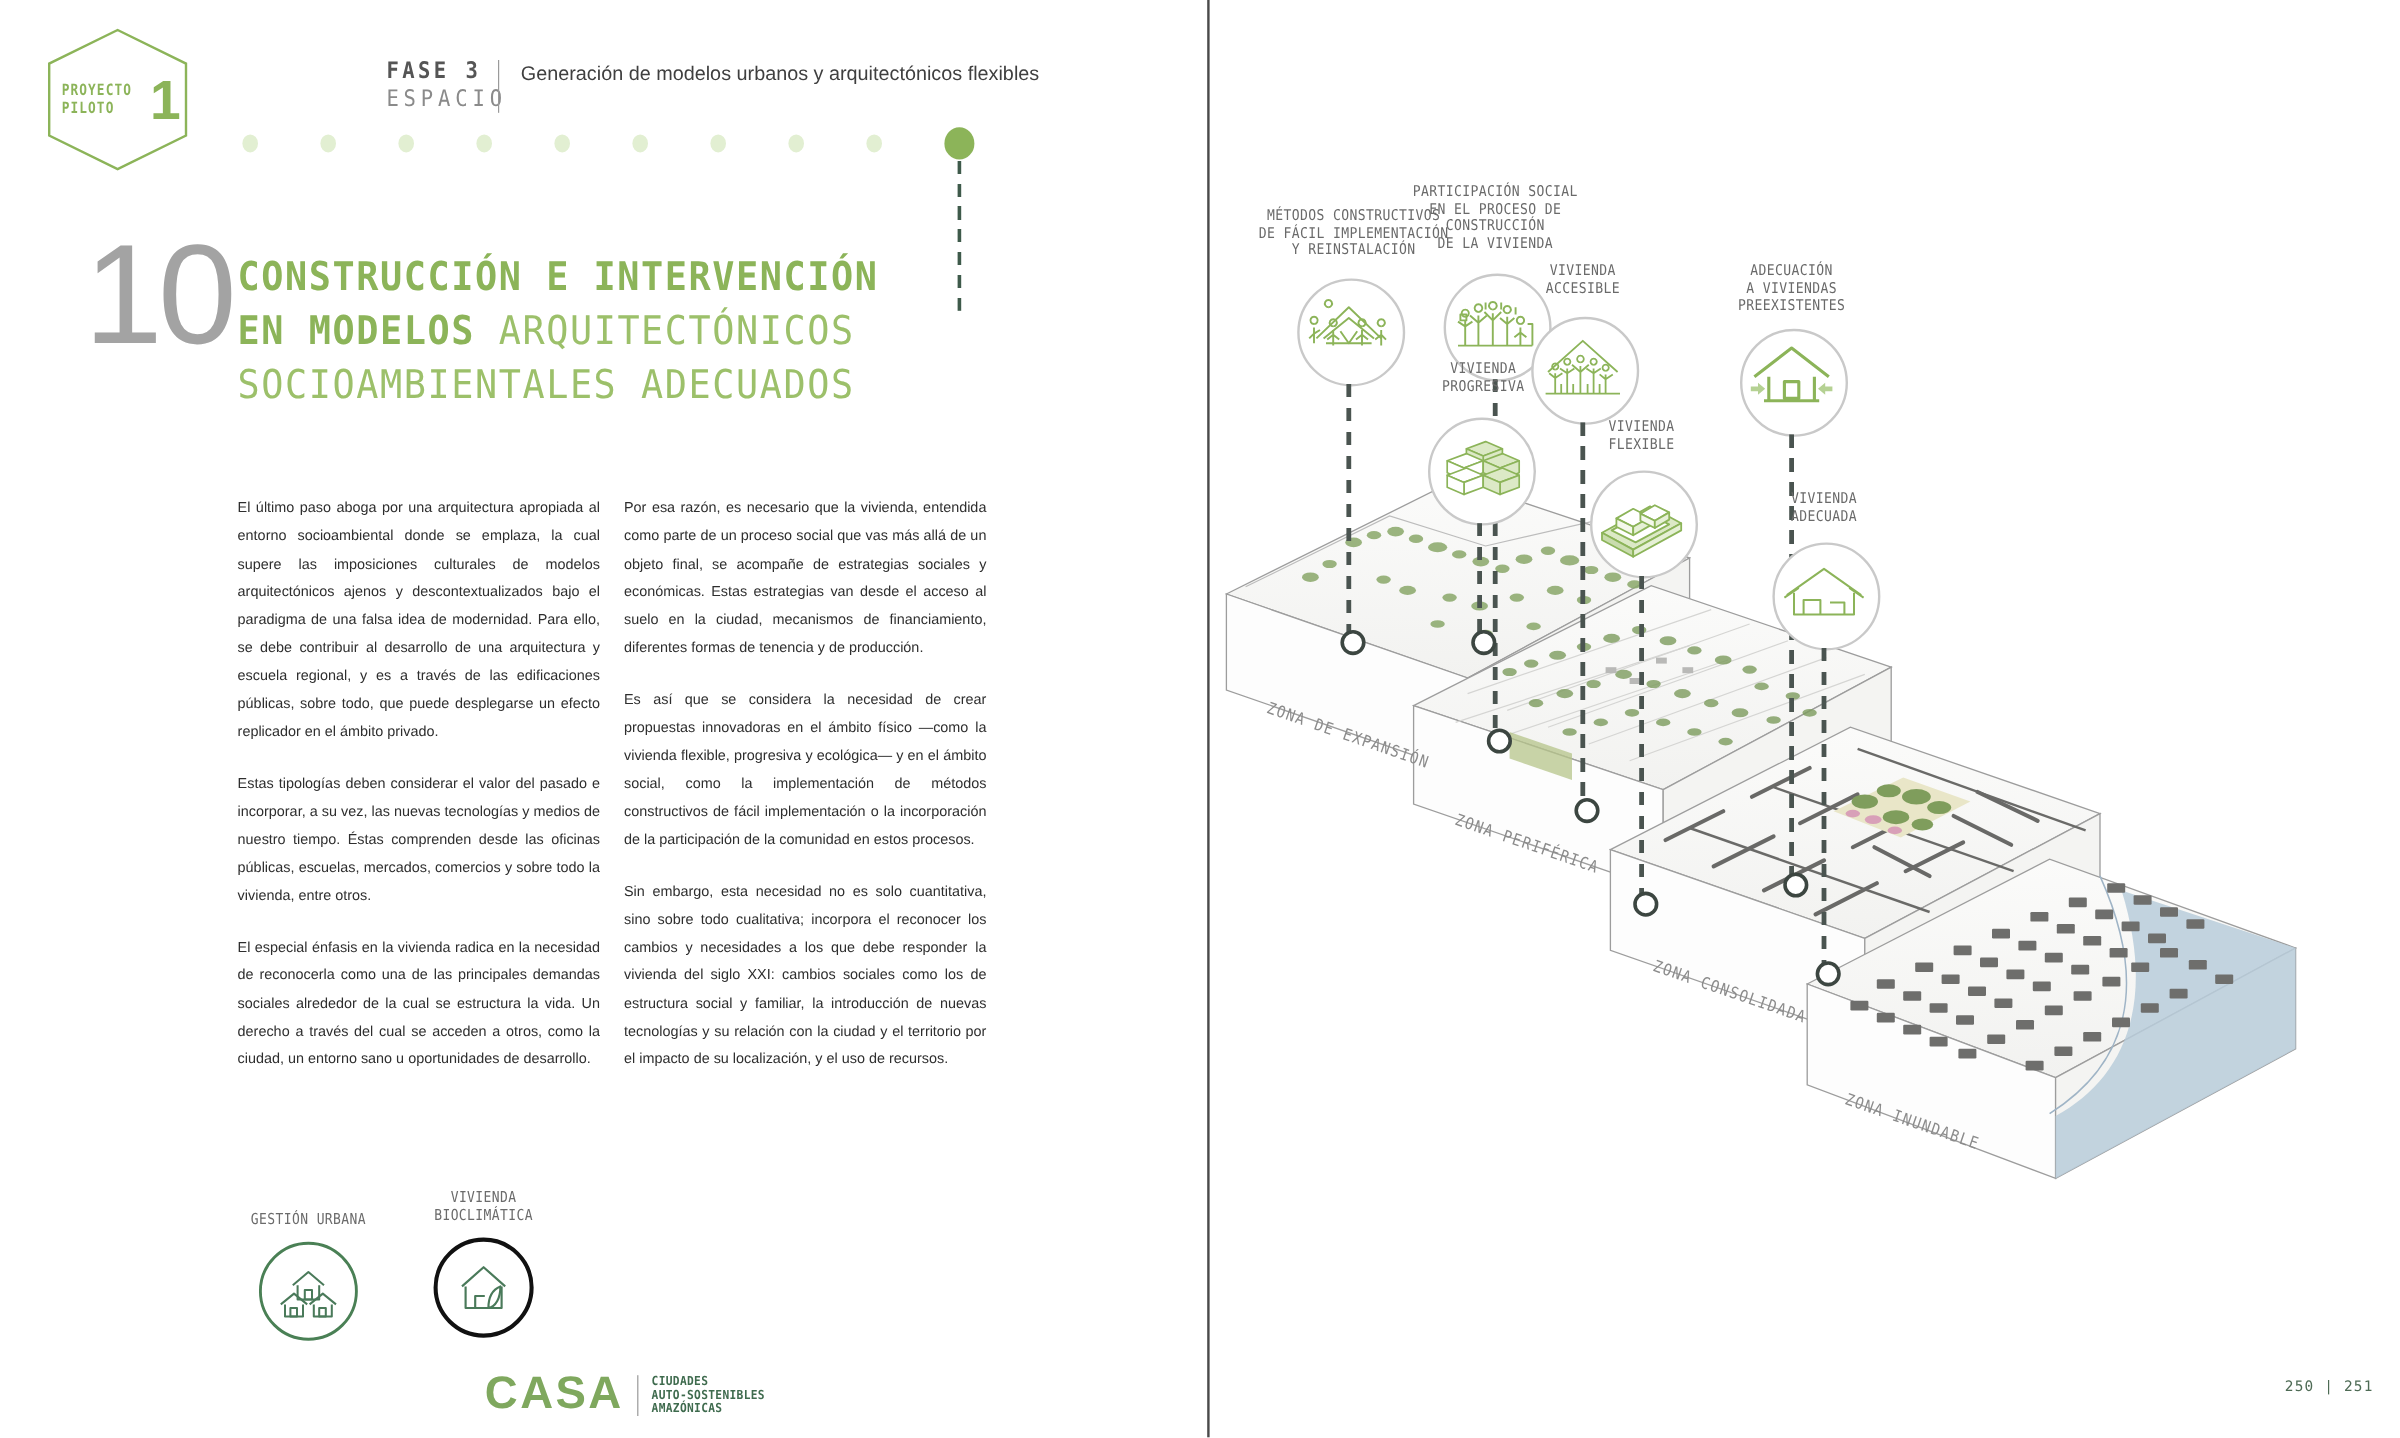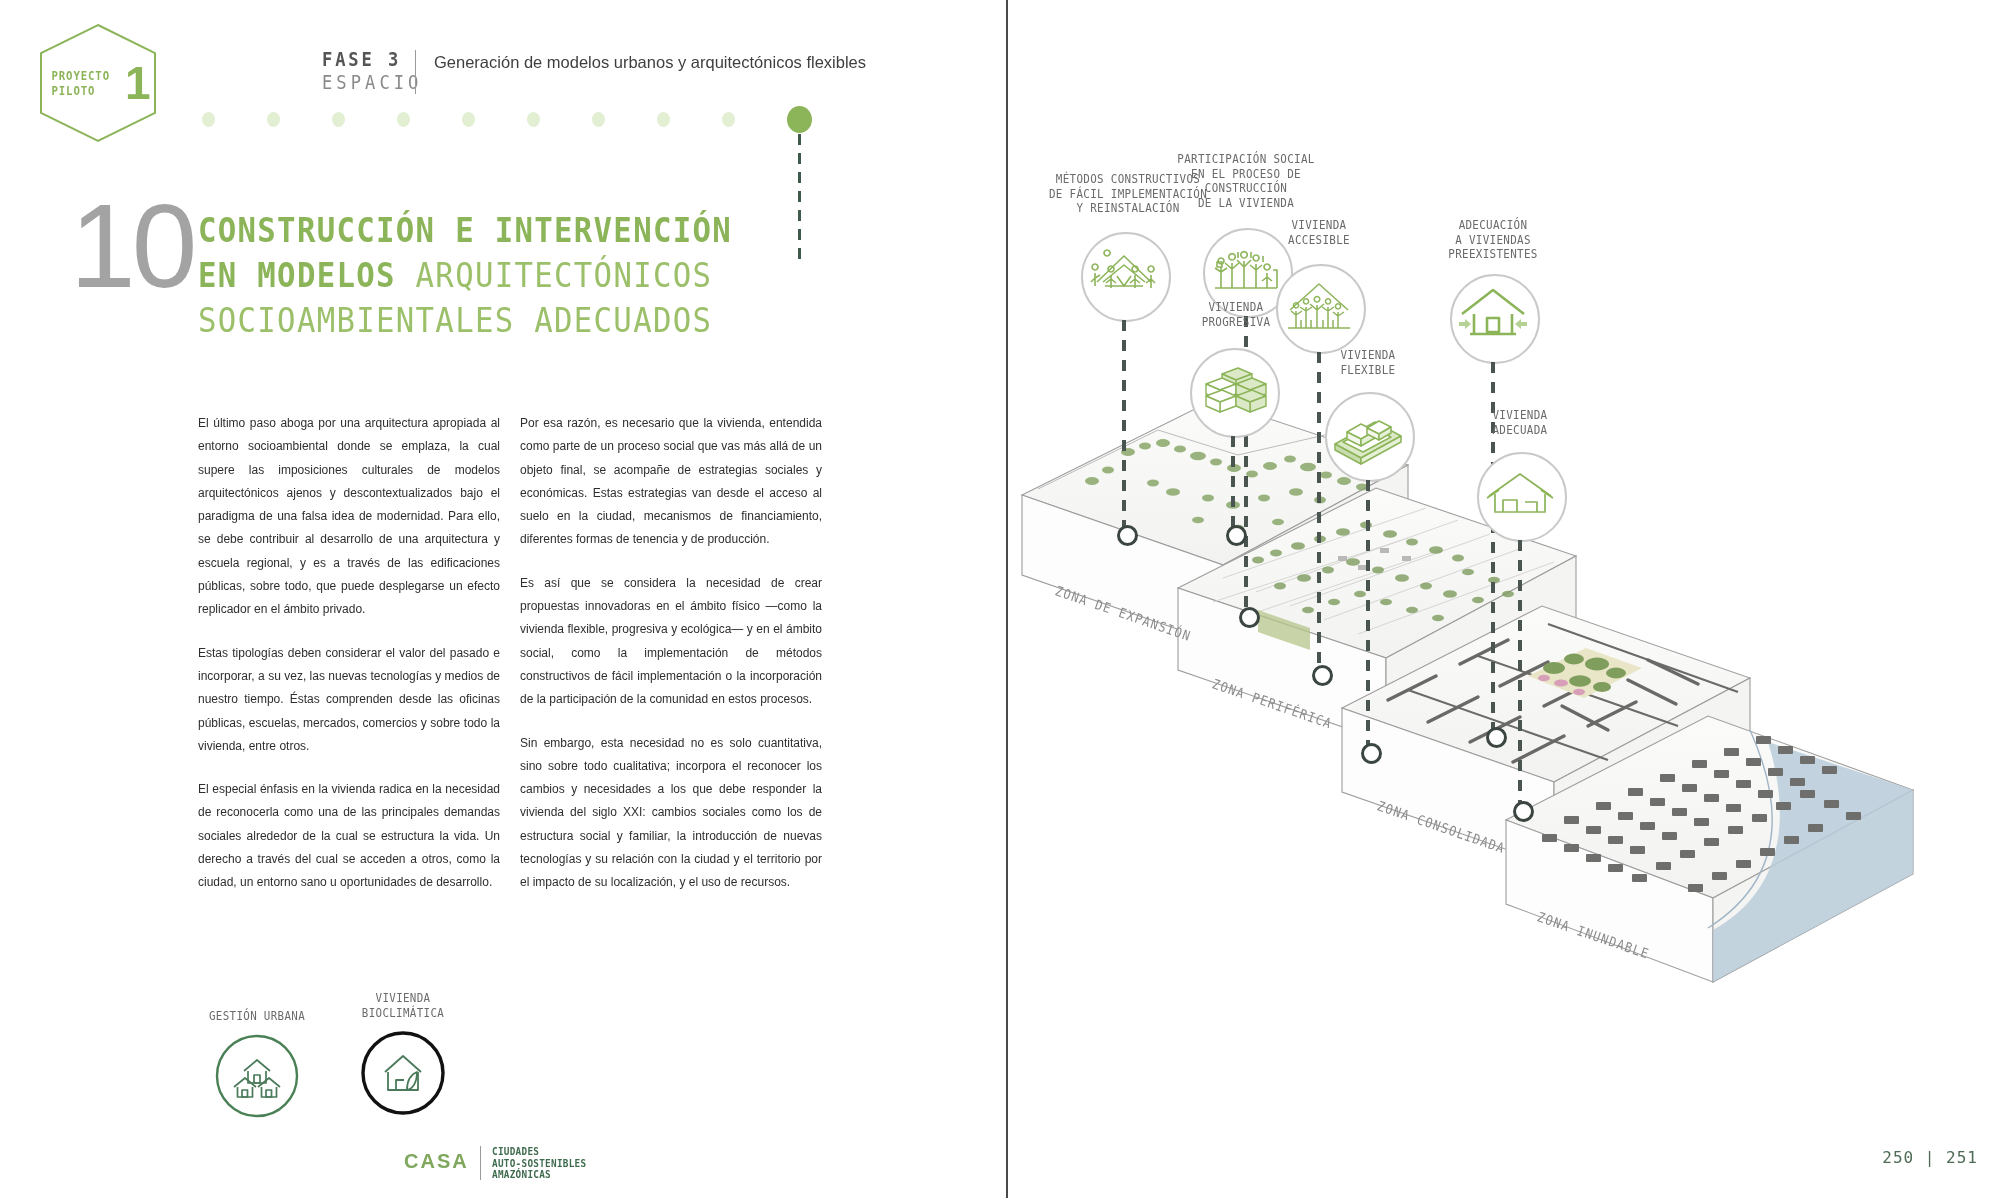--- a/index.html
+++ b/index.html
@@ -106,21 +106,21 @@
   .ic{position:absolute;text-align:center;}
   .ic-label{
     font-family:"DejaVu Sans Mono", monospace;
     font-size:12.6px;line-height:15px;letter-spacing:.4px;color:#6b6b6b;
     transform:scaleX(.86);white-space:nowrap;
   }
   .ic-circ{margin:10px auto 0;}
 
   .casa{position:absolute;left:404px;top:1146px;display:flex;align-items:flex-start;}
   .casa-word{
-    font-size:20px;font-weight:700;letter-spacing:2px;color:#7fa85e;
+    font-size:38px;font-weight:700;letter-spacing:2px;color:#7fa85e;
     line-height:30px;font-family:"Liberation Sans", sans-serif;
   }
   .casa-bar{width:1px;height:34px;background:#9a9a9a;margin:0 11px;}
   .casa-sub div{
     font-family:"DejaVu Sans Mono", monospace;
     font-size:10.4px;line-height:11.6px;letter-spacing:.3px;
     color:#3f6b4e;font-weight:700;transform:scaleX(.9);transform-origin:left center;
   }
 
   
@@ -146,21 +146,21 @@
   .zone-label{
     position:absolute;
     font-family:"DejaVu Sans Mono", monospace;
     font-size:13.5px;letter-spacing:1.4px;color:#8b8b8b;
     white-space:nowrap;
   }
 
   .pagenum{
     position:absolute;right:22px;top:1148px;
     font-family:"DejaVu Sans Mono", monospace;
-    font-size:16px;letter-spacing:1px;color:#4e6b55;
+    font-size:12px;letter-spacing:1px;color:#4e6b55;
   }
 </style>
 </head>
 <body>
 
 <div class="spread">
 
   <div class="left-page">
 
     <div class="hex">

